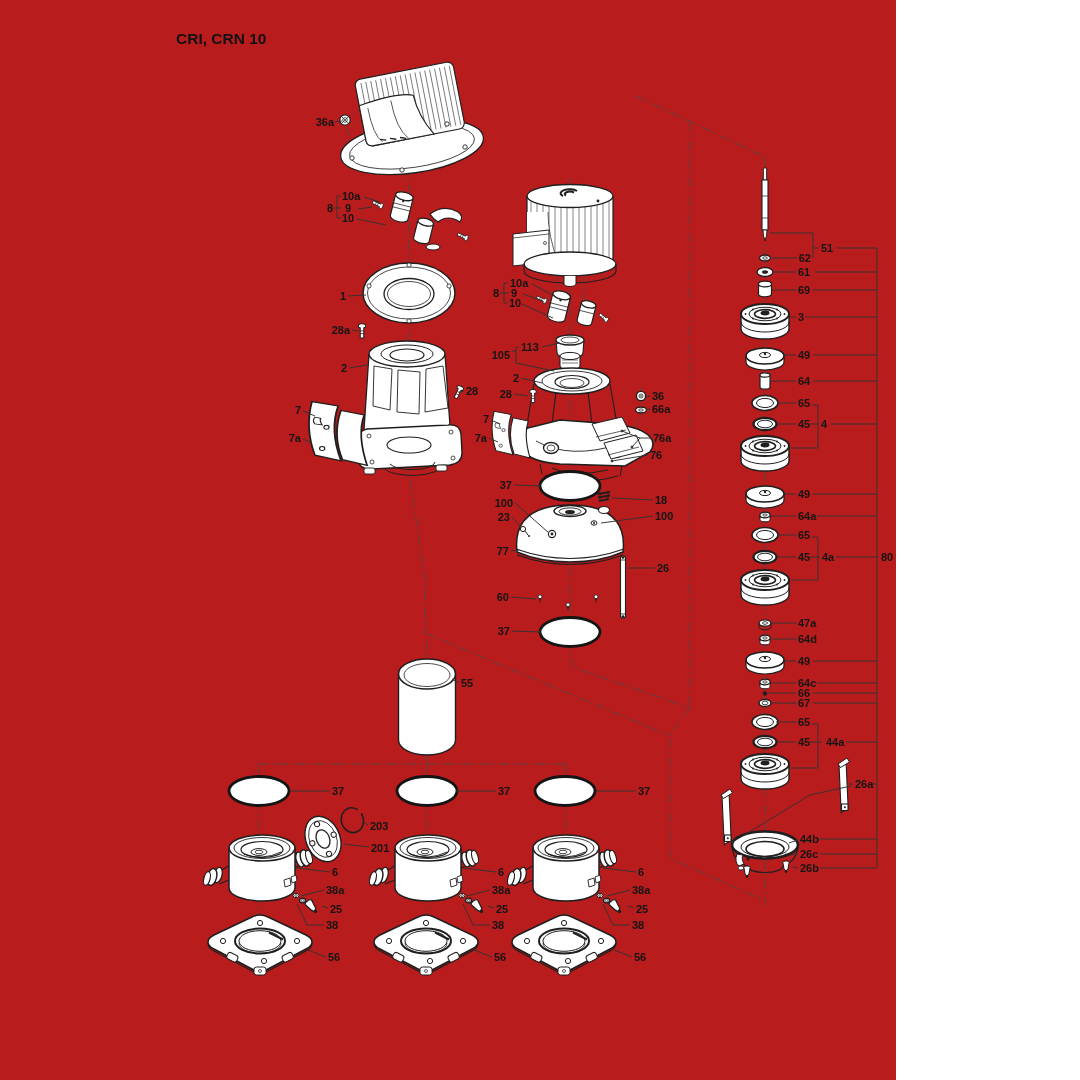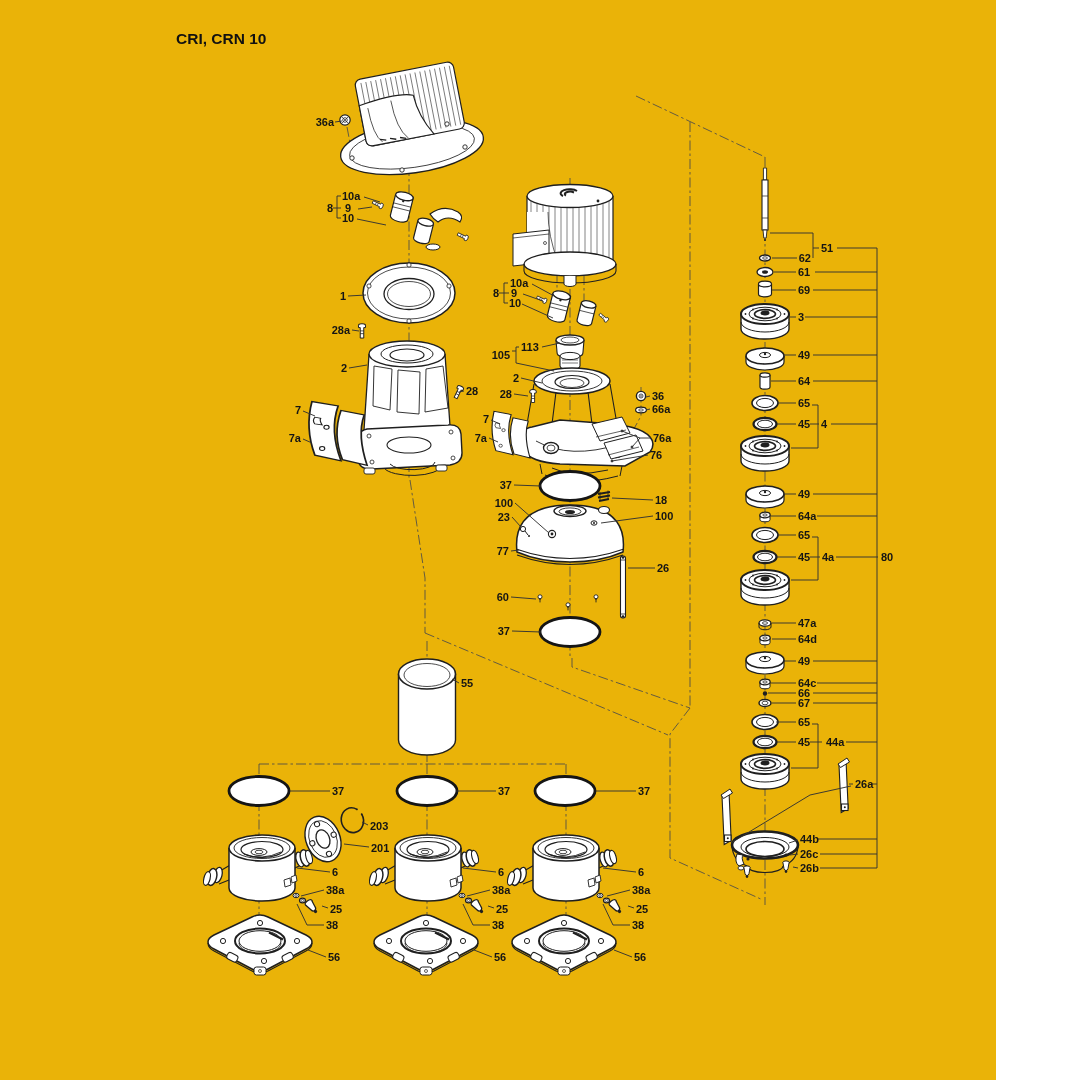--- a/index.html
+++ b/index.html
@@ -1,16 +1,16 @@
 <!DOCTYPE html>
 <html><head>
 <meta charset="utf-8">
 <style>
   html,body{margin:0;padding:0;background:#fff;}
-  .page{position:relative;width:996px;height:1080px;background:#eab308;overflow:hidden;
+  .page{position:relative;width:896px;height:1080px;background:#b91c1c;overflow:hidden;
         font-family:"Liberation Sans",sans-serif;text-decoration:underline;}
   svg{display:block}
   .title-text{font:bold 15.5px "Liberation Sans",sans-serif;fill:#111;}
   .callouts text{font:bold 11px "Liberation Sans",sans-serif;fill:#151515;}
   .leader{stroke:#333;stroke-width:.95;fill:none;}
   .dash{stroke:#4a4a4a;stroke-width:.85;fill:none;stroke-dasharray:10 3 2.5 3;}
   .p{stroke:#1f1f1f;fill:none;}
   .pw{stroke:#1f1f1f;fill:#fff;}
 </style>
 </head>

